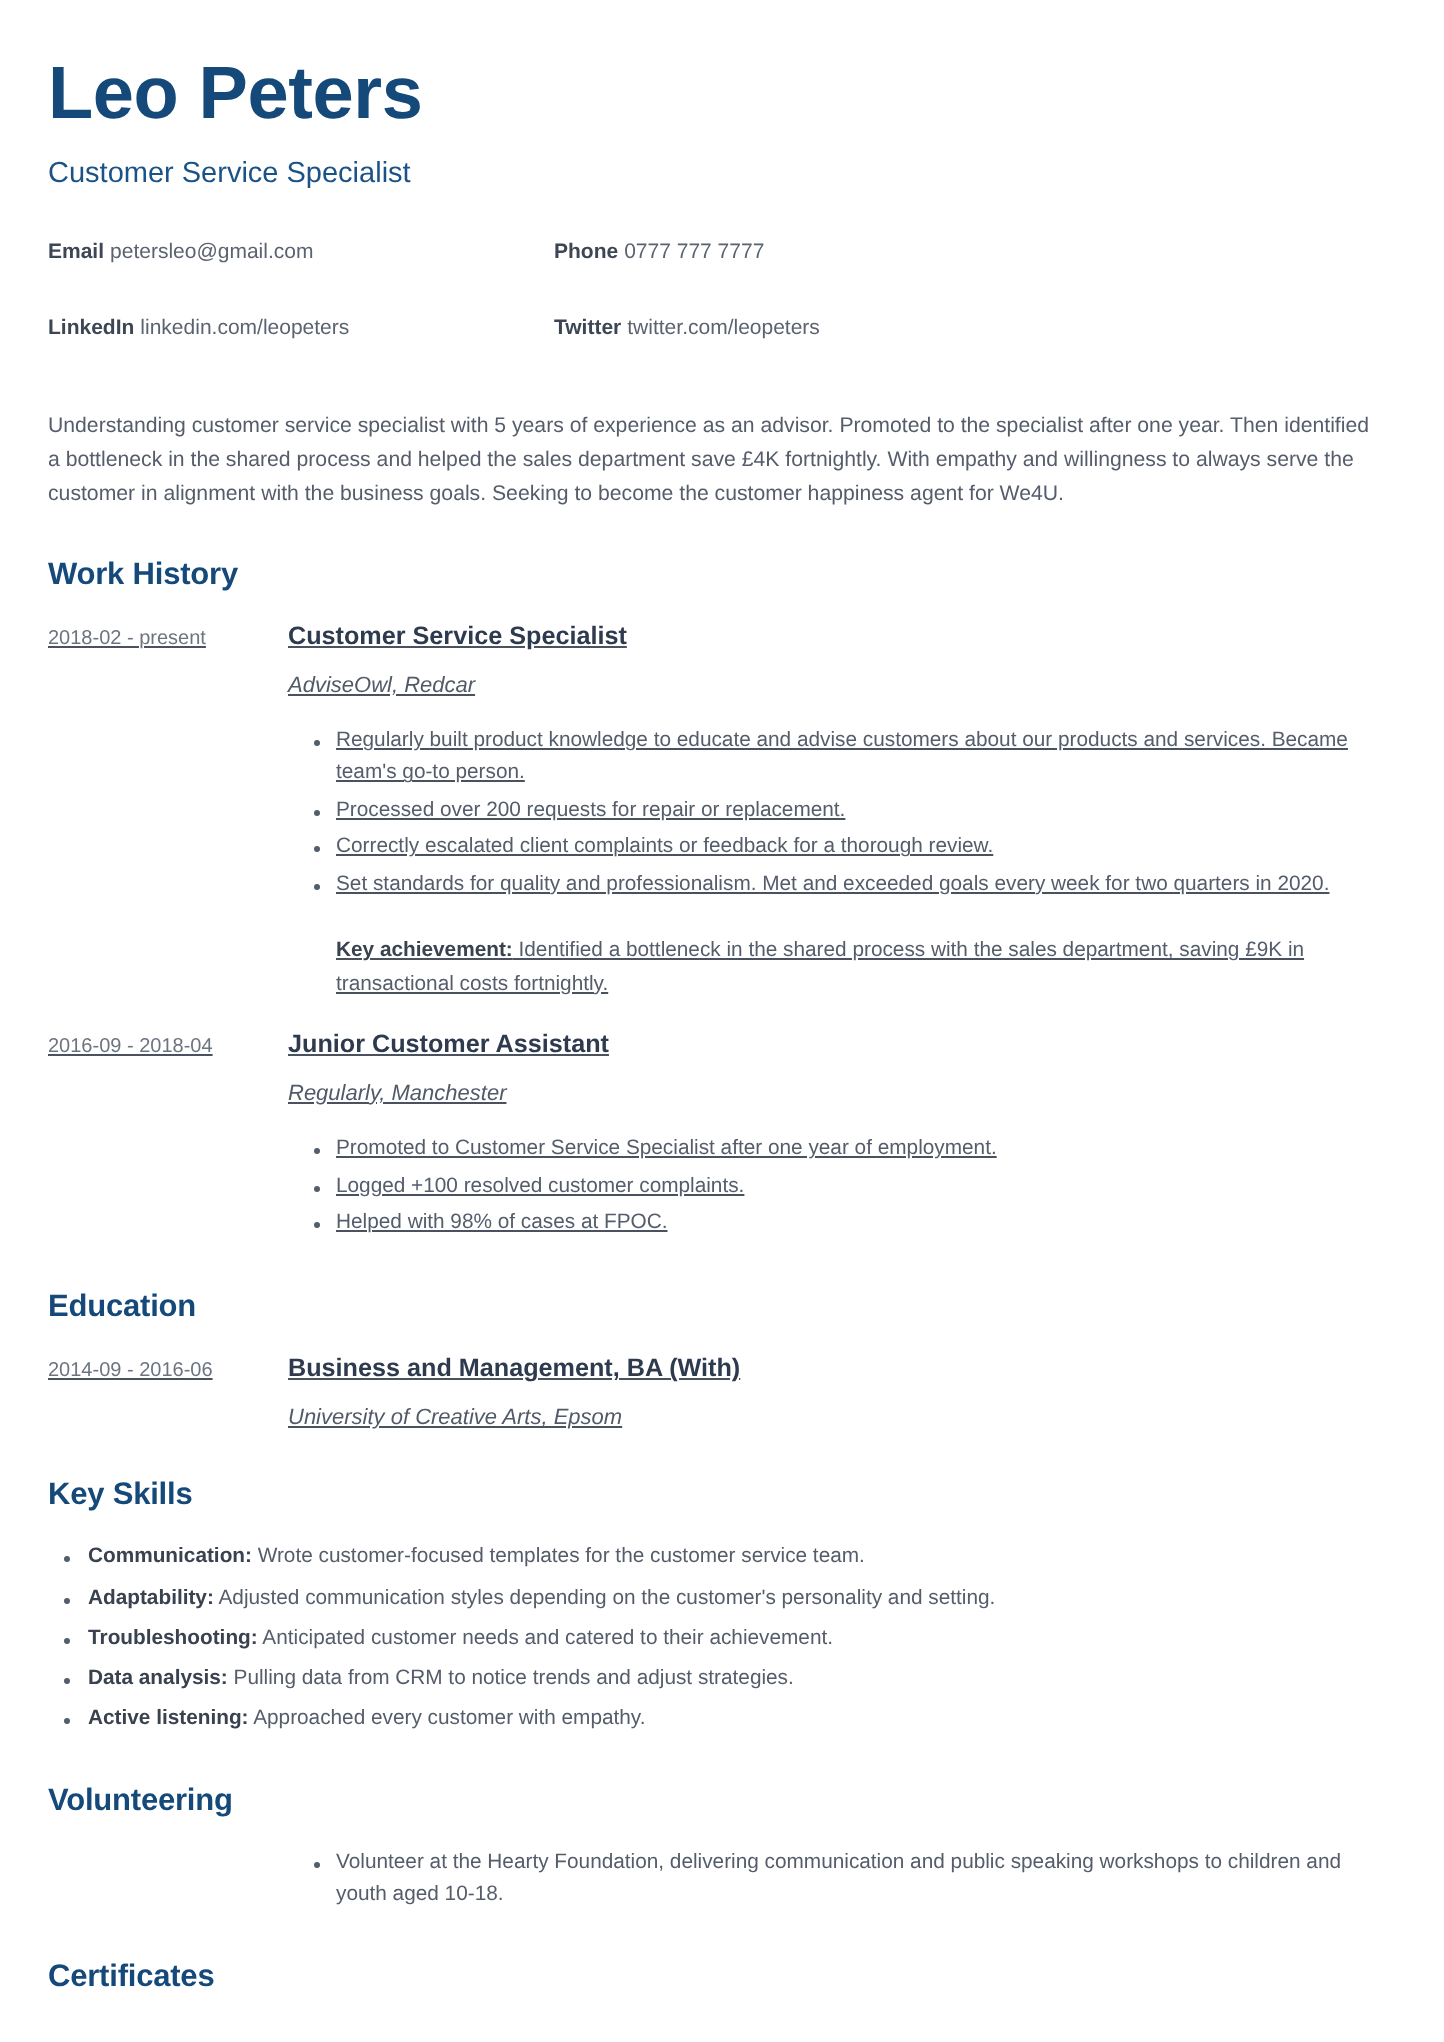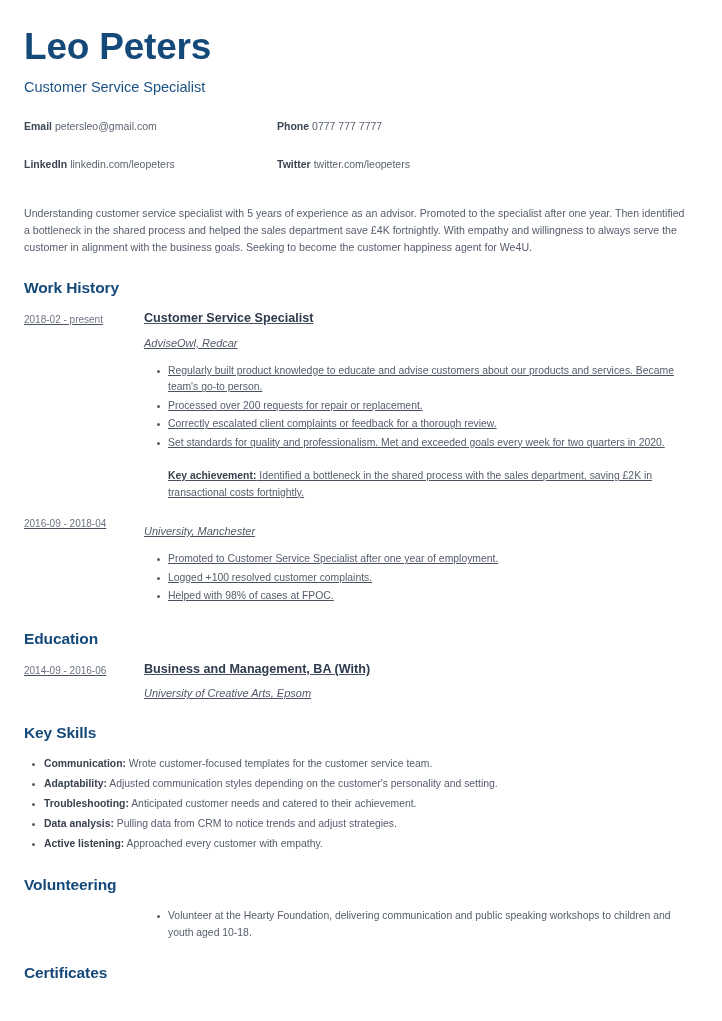--- a/index.html
+++ b/index.html
@@ -227,28 +227,29 @@
     <div class="entry-date">2018-02  - present</div>
     <div class="entry-body">
       <div class="entry-title">Customer Service Specialist</div>
       <div class="entry-sub">AdviseOwl, Redcar</div>
       <ul class="bullets">
         <li>Regularly built product knowledge to educate and advise customers about our products and services. Became team's go-to person.</li>
         <li>Processed over 200 requests for repair or replacement.</li>
         <li>Correctly escalated client complaints or feedback for a thorough review.</li>
         <li>Set standards for quality and professionalism. Met and exceeded goals every week for two quarters in 2020.</li>
       </ul>
-      <p class="key-achievement"><b>Key achievement:</b><span> Identified a bottleneck in the shared process with the sales department, saving £2K in transactional costs fortnightly.</span></p>
+      <p class="key-achievement"><b>Key achievement:</b><span> Identified a bottleneck in the shared process with the sales department, saving £9K in transactional costs fortnightly.</span></p>
     </div>
   </div>
 
   <div class="entry">
     <div class="entry-date">2016-09  - 2018-04</div>
     <div class="entry-body">
-      <div class="entry-sub">University, Manchester</div>
+      <div class="entry-title">Junior Customer Assistant</div>
+      <div class="entry-sub">Regularly, Manchester</div>
       <ul class="bullets">
         <li>Promoted to Customer Service Specialist after one year of employment.</li>
         <li>Logged +100 resolved customer complaints.</li>
         <li>Helped with 98% of cases at FPOC.</li>
       </ul>
     </div>
   </div>
 </section>
 
 <section class="section">

